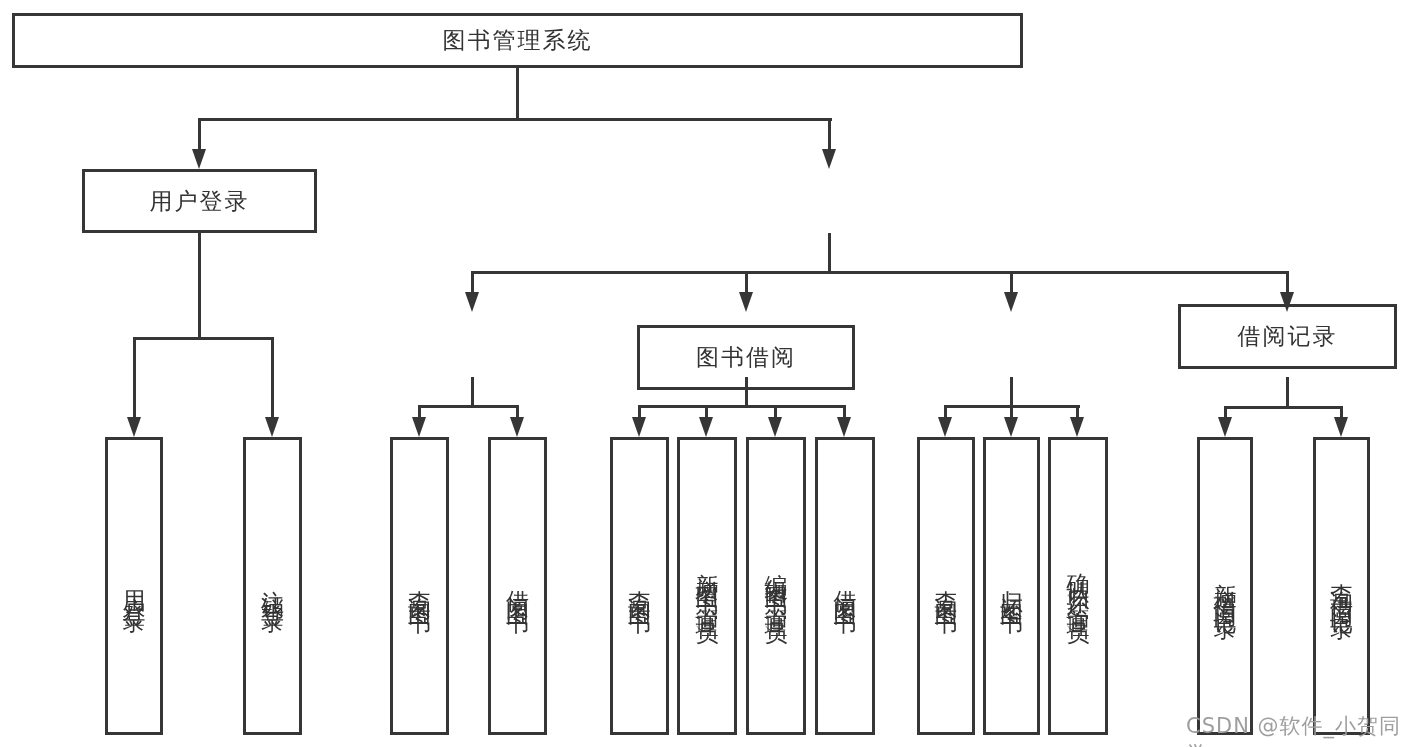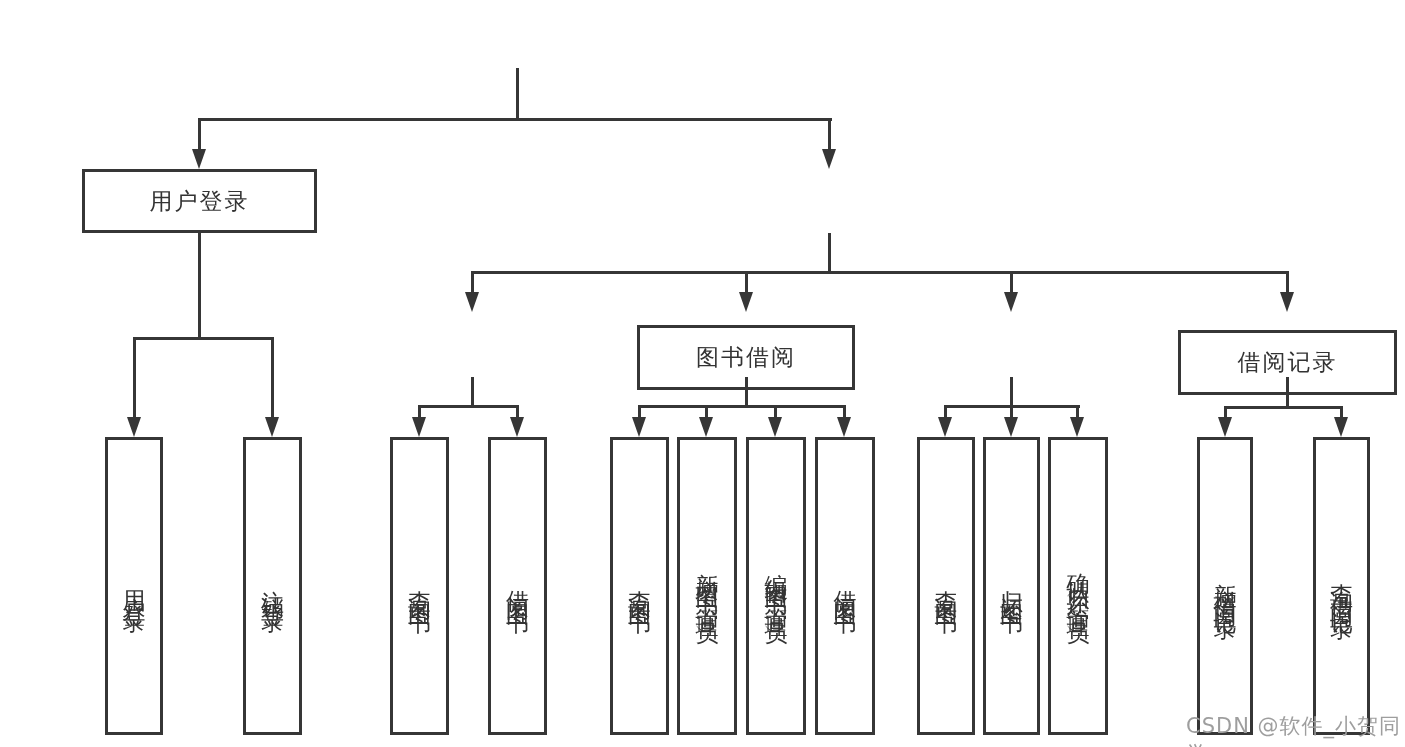--- a/index.html
+++ b/index.html
@@ -36,25 +36,26 @@
   .watermark{
     position:absolute;left:1186px;top:712px;
     color:var(--wm);font-size:21px;letter-spacing:1px;z-index:5;
   }
 </style>
 </head>
 <body>
 
 <div class="canvas">
 
+  <div class="box" style="left:12px;top:13px;width:1011px;height:55px">图书管理系统</div>
 
   <div class="box" style="left:82px;top:169px;width:235px;height:64px">用户登录</div>
 
   <div class="box" style="left:637px;top:325px;width:218px;height:65px">图书借阅</div>
-  <div class="box" style="left:1178px;top:330px;width:219px;height:65px">借阅记录</div>
+  <div class="box" style="left:1178px;top:304px;width:219px;height:65px">借阅记录</div>
 
   <div class="box vbox" style="left:105px;top:437px;width:58px;height:298px">用户登录</div>
   <div class="box vbox" style="left:243px;top:437px;width:59px;height:298px">注销登录</div>
 
   <div class="box vbox" style="left:390px;top:437px;width:59px;height:298px">查询图书</div>
   <div class="box vbox" style="left:488px;top:437px;width:59px;height:298px">借阅图书</div>
 
   <div class="box vbox" style="left:610px;top:437px;width:59px;height:298px">查询图书</div>
   <div class="box vbox" style="left:677px;top:437px;width:60px;height:298px">新增图书（管理员）</div>
   <div class="box vbox" style="left:746px;top:437px;width:60px;height:298px">编辑图书（管理员）</div>

